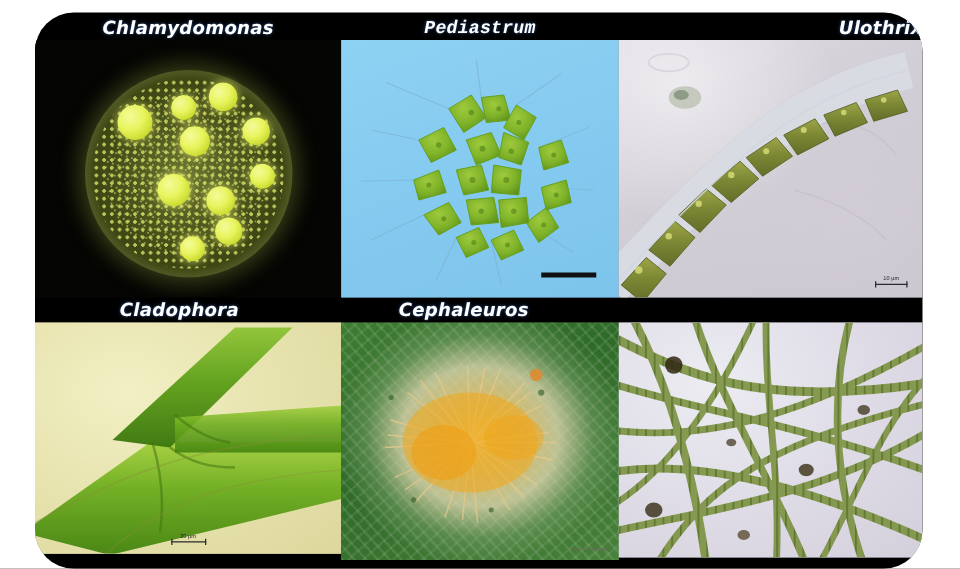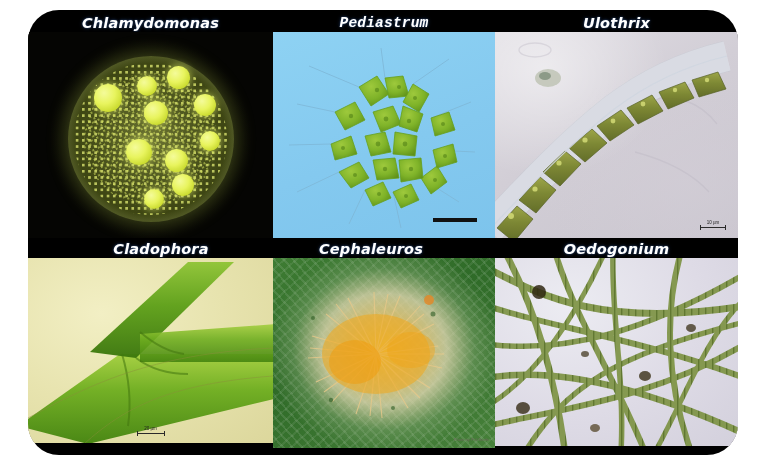--- a/index.html
+++ b/index.html
@@ -225,21 +225,21 @@
                 <circle cx="132" cy="112" r="2.4"></circle>
               <circle cx="112" cy="137" r="2.2"></circle>
                 <circle cx="138" cy="137" r="2.2"></circle>
             </g>
           </svg>
           <div class="scalebar-black" style="right:18px;bottom:16px;width:44px;"></div>
         </div>
       </div>
 
       <div class="cell p3" style="left:467px;top:0px;width:243px;height:228px;">
-        <div class="caption" style="top:4px;">Ulothrix</div>
+        <div class="caption" style="top:4px;text-align:right;">Ulothrix</div>
         <div class="img" style="left:0px;top:22px;width:243px;height:206px;">
           <div class="ulo-bg"></div>
           <svg width="243" height="206" viewBox="0 0 243 206" style="position:absolute;left:0;top:0;">
             <defs>
               <linearGradient id="chl" x1="0" y1="0" x2="0" y2="1">
                 <stop offset="0%" stop-color="#9aa33f"></stop>
                 <stop offset="45%" stop-color="#79842c"></stop>
                 <stop offset="100%" stop-color="#5d6820"></stop>
               </linearGradient>
             </defs>
@@ -272,21 +272,21 @@
             </g>
             <path d="M-6 198 C30 160 70 116 118 78 C152 52 190 34 232 24" fill="none" stroke="#cfd6e0" stroke-width="1.2" opacity=".9"></path>
             <ellipse cx="53" cy="46" rx="13" ry="9" fill="#b9bfae" opacity=".75"></ellipse>
             <ellipse cx="50" cy="44" rx="6" ry="4" fill="#7e8f7a" opacity=".8"></ellipse>
           </svg>
           <div class="scale-rule" style="right:12px;bottom:10px;width:26px;"></div>
           <div class="scale-tiny" style="right:12px;bottom:13px;width:26px;text-align:center;">10 µm</div>
         </div>
       </div>
 
-      <div class="cell p4" style="left:0px;top:228px;width:231px;height:217px;padding-left:35px;">
+      <div class="cell p4" style="left:0px;top:228px;width:231px;height:217px;">
         <div class="caption" style="top:2px;">Cladophora</div>
         <div class="img" style="left:0px;top:20px;width:245px;height:185px;">
           <div class="clad-bg"></div>
           <svg width="245" height="185" viewBox="0 0 245 185" style="position:absolute;left:0;top:0;">
             <defs>
               <linearGradient id="fil1" x1="0" y1="0" x2="0" y2="1">
                 <stop offset="0%" stop-color="#a4cf3f"></stop>
                 <stop offset="40%" stop-color="#6fae20"></stop>
                 <stop offset="100%" stop-color="#44840f"></stop>
               </linearGradient>
@@ -356,21 +356,20 @@
               <circle cx="120" cy="150" r="2"></circle>
                 <circle cx="40" cy="60" r="2"></circle>
             </g>
             <circle cx="156" cy="42" r="5" fill="#e08a2a" opacity=".85"></circle>
           </svg>
           <div class="credit" style="right:6px;bottom:6px;">Photo by Phil Bartle</div>
         </div>
       </div>
 
       <div class="cell p6" style="left:467px;top:228px;width:243px;height:217px;">
-        <div class="caption" style="top:2px;">Oedogonium</div>
         <div class="img" style="left:0px;top:20px;width:243px;height:188px;">
           <div class="oed-bg"></div>
           <svg width="243" height="188" viewBox="0 0 243 188" style="position:absolute;left:0;top:0;">
             <defs>
               <pattern id="segs" width="7" height="7" patternUnits="userSpaceOnUse">
                 <rect width="7" height="7" fill="#7d9344"></rect>
                 <rect width="1.4" height="7" fill="#566f22"></rect>
               </pattern>
             </defs>
             <g stroke="url(#segs)" fill="none" stroke-linecap="round" opacity=".92">

